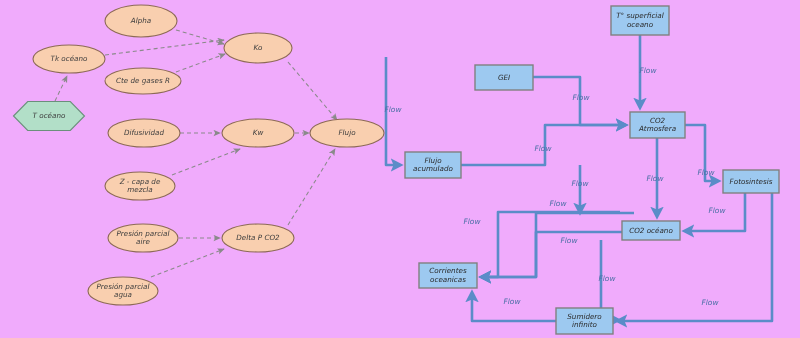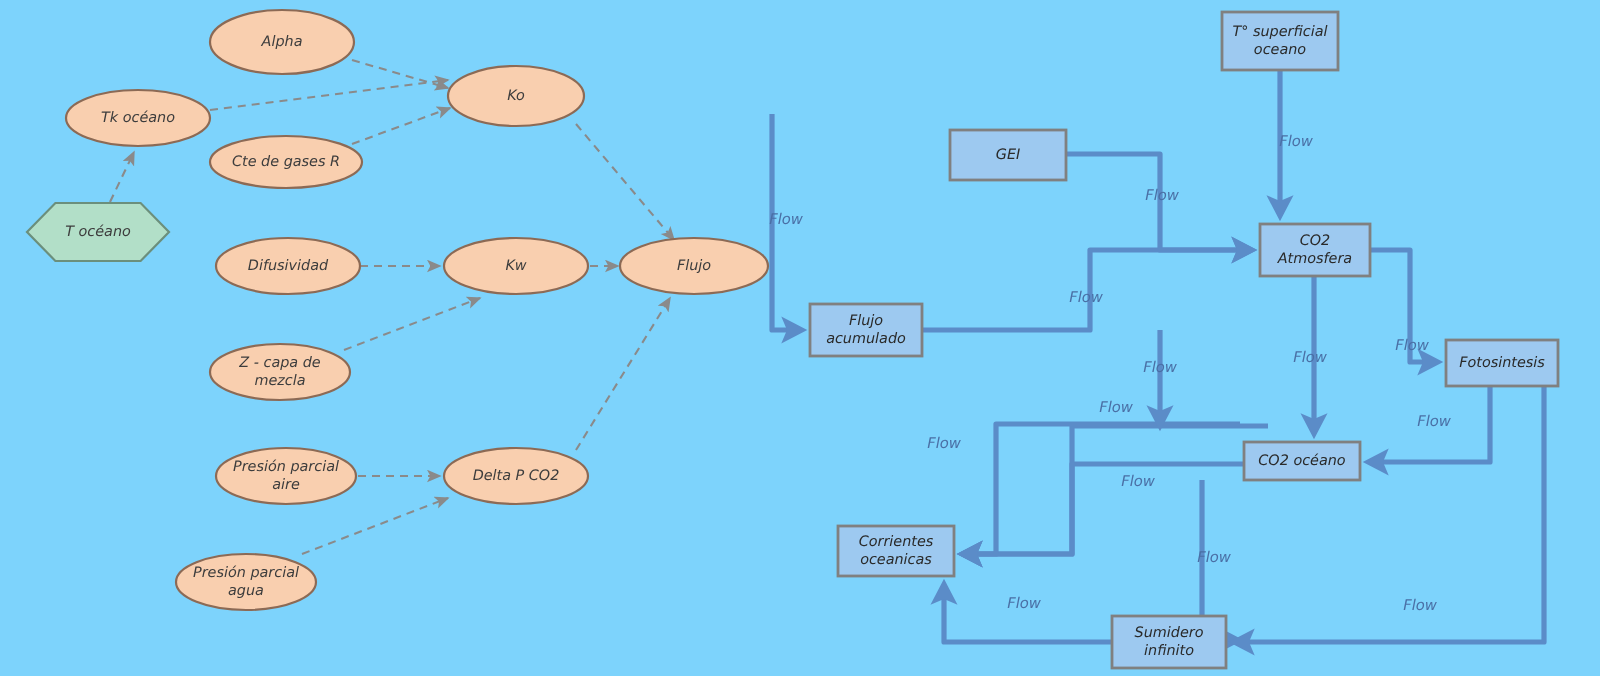--- a/index.html
+++ b/index.html
@@ -7,21 +7,21 @@
     padding: 0;
     background: #ffffff;
   }
   body {
     font-family: "DejaVu Sans", sans-serif;
   }
   #canvas {
     position: relative;
     width: 800px;
     height: 338px;
-    background: #7dd3fc;
+    background: #f0abfc;
     overflow: hidden;
   }
   svg#diagram {
     position: absolute;
     top: 0;
     left: 0;
     width: 800px;
     height: 338px;
   }
   .node-ellipse {

